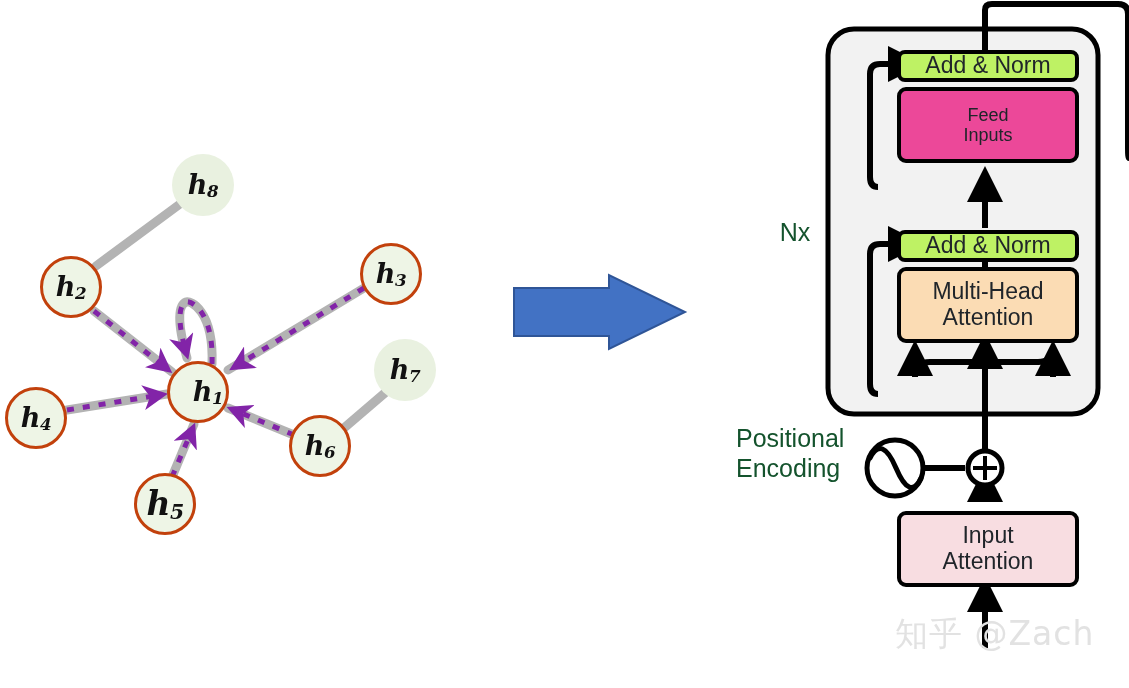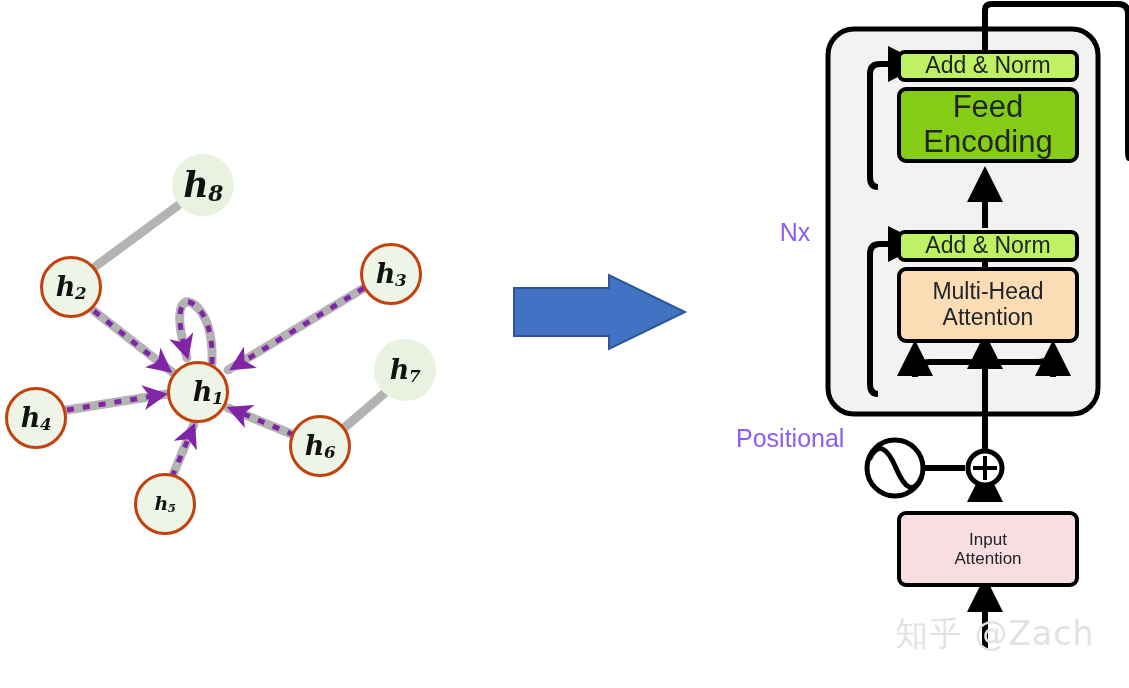--- a/index.html
+++ b/index.html
@@ -23,25 +23,25 @@
 
   
   #tf-panel{position:absolute;left:700px;top:0;width:429px;height:688px;}
   #tf-svg{position:absolute;left:0;top:0;}
 
   .tf-box{position:absolute;box-sizing:border-box;border:4px solid #000;
           border-radius:9px;display:flex;flex-direction:column;align-items:center;
           justify-content:center;color:#20252a;line-height:1.12;text-align:center;
           font-family:"Liberation Sans",sans-serif;}
   .tf-an{background:#bef264;height:32px;font-size:23px;border-radius:8px;}
-  .tf-ff{background:#84cc16;font-size:31px;}
+  .tf-ff{background:#ec4899;font-size:18px;}
   .tf-mha{background:#fbdcb4;font-size:23px;}
-  .tf-ie{background:#f8dde1;font-size:17px;}
+  .tf-ie{background:#f8dde1;font-size:23px;}
 
-  .tf-text{position:absolute;color:#8b5cf6;font-family:"Liberation Sans",sans-serif;
+  .tf-text{position:absolute;color:#14532d;font-family:"Liberation Sans",sans-serif;
            line-height:1.18;text-align:center;}
   #nx-label{font-size:25px;left:60px;top:218px;width:70px;}
   #pe-label{font-size:25px;left:36px;top:424px;width:145px;text-align:left;}
   #inputs-label{font-size:25px;left:215px;top:650px;width:130px;}
 
   #watermark{position:absolute;left:895px;top:612px;font-size:33px;
              color:#e2e2e2;font-family:"DejaVu Sans",sans-serif;letter-spacing:1px;
              white-space:nowrap;user-select:none;}
 </style>
 </head>
@@ -96,30 +96,30 @@
     <div class="node bordered" style="left:40px;top:256px;width:62px;height:62px;">
       <span class="node-label" style="font-size:27px;"><span>h</span><span class="sub">2</span></span>
     </div>
     <div class="node bordered" style="left:360px;top:243px;width:62px;height:62px;">
       <span class="node-label" style="font-size:27px;"><span>h</span><span class="sub">3</span></span>
     </div>
     <div class="node bordered" style="left:5px;top:387px;width:62px;height:62px;">
       <span class="node-label" style="font-size:27px;"><span>h</span><span class="sub">4</span></span>
     </div>
     <div class="node bordered" style="left:134px;top:473px;width:62px;height:62px;">
-      <span class="node-label" style="font-size:19px;"><span>h</span><span class="sub">5</span></span>
+      <span class="node-label" style="font-size:33px;"><span>h</span><span class="sub">5</span></span>
     </div>
     <div class="node bordered" style="left:289px;top:415px;width:62px;height:62px;">
       <span class="node-label" style="font-size:27px;"><span>h</span><span class="sub">6</span></span>
     </div>
     <div class="node plain" style="left:374px;top:339px;width:62px;height:62px;">
       <span class="node-label" style="font-size:27px;"><span>h</span><span class="sub">7</span></span>
     </div>
     <div class="node plain" style="left:172px;top:154px;width:62px;height:62px;">
-      <span class="node-label" style="font-size:35px;"><span>h</span><span class="sub">8</span></span>
+      <span class="node-label" style="font-size:27px;"><span>h</span><span class="sub">8</span></span>
     </div>
   </div>
 
   <svg id="big-arrow" width="190" height="80">
     <polygon points="9,16 104,16 104,3 180,40 104,77 104,64 9,64" fill="#4272c4" stroke="#2f5597" stroke-width="2"></polygon>
   </svg>
 
   <div id="tf-panel">
     <svg id="tf-svg" width="429" height="688">
       <defs>
@@ -156,35 +156,36 @@
       <line x1="285" y1="456" x2="285" y2="480" stroke="#000" stroke-width="4"></line>
 
       <line x1="285" y1="648" x2="285" y2="588" stroke="#000" stroke-width="6" marker-end="url(#blkArrow)"></line>
     </svg>
 
     <div class="tf-box tf-an" style="left:197px;top:50px;width:182px;height:32px;">
       <span>Add &amp; Norm</span>
     </div>
     <div class="tf-box tf-ff" style="left:197px;top:87px;width:182px;height:76px;">
       <span>Feed</span>
-      <span>Encoding</span>
+      <span>Inputs</span>
     </div>
     <div class="tf-box tf-an" style="left:197px;top:230px;width:182px;height:32px;">
       <span>Add &amp; Norm</span>
     </div>
     <div class="tf-box tf-mha" style="left:197px;top:267px;width:182px;height:76px;">
       <span>Multi-Head</span>
       <span>Attention</span>
     </div>
     <div class="tf-box tf-ie" style="left:197px;top:511px;width:182px;height:76px;">
       <span>Input</span>
       <span>Attention</span>
     </div>
 
     <div class="tf-text" id="nx-label">Nx</div>
     <div class="tf-text" id="pe-label">
       <div>Positional</div>
+      <div>Encoding</div>
     </div>
   </div>
 
   <div id="watermark">知乎 @Zach</div>
 
 </div>
 
 </body></html>

